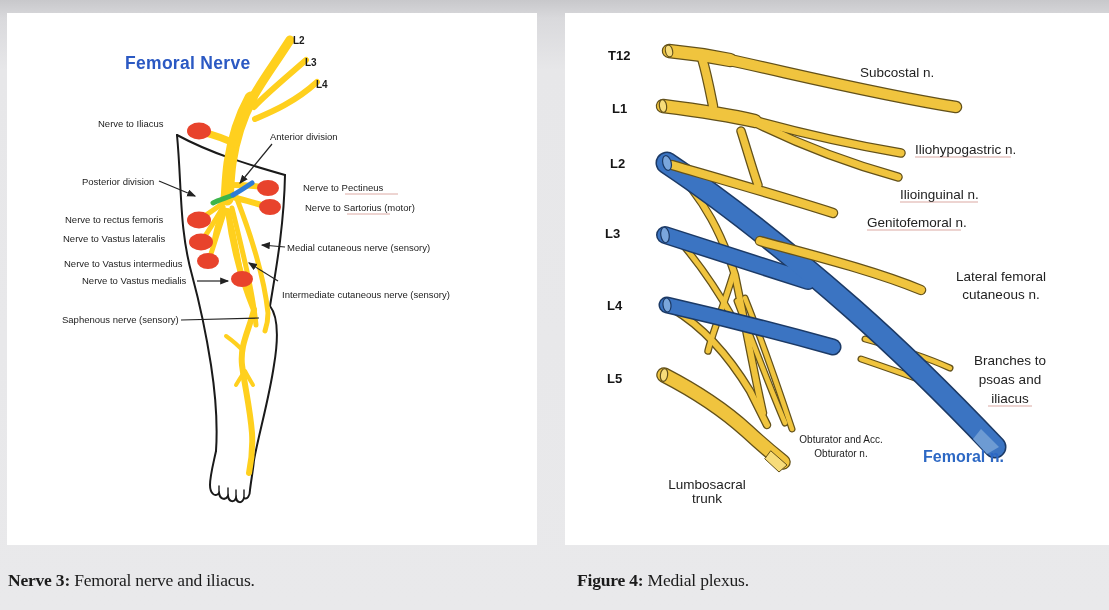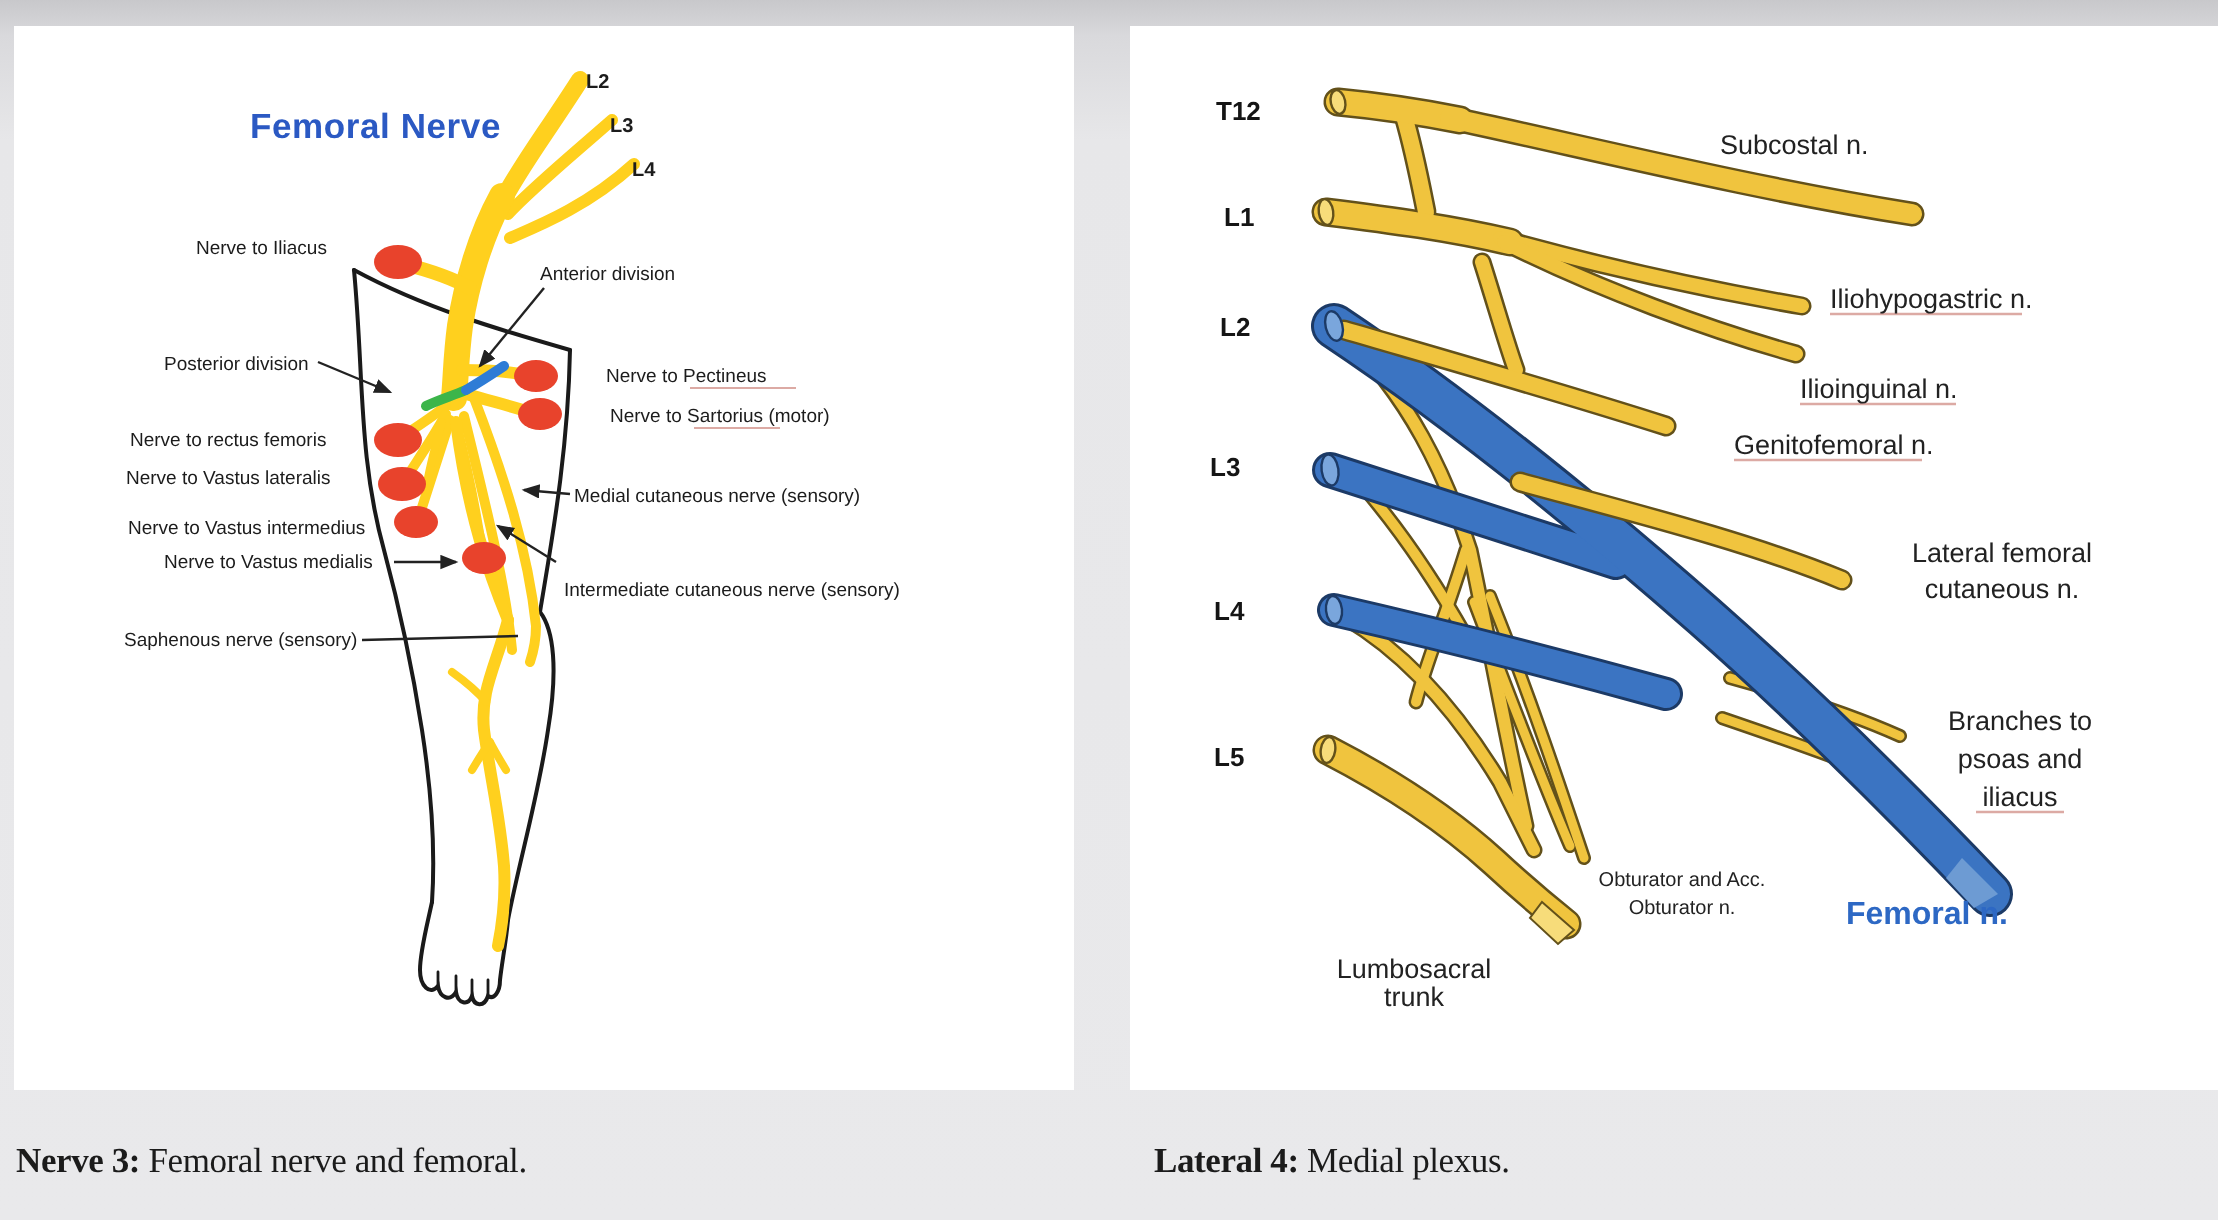--- a/index.html
+++ b/index.html
@@ -214,20 +214,20 @@
       <text class="rsmall" x="276" y="430" text-anchor="middle">Obturator and Acc.</text>
       <text class="rsmall" x="276" y="444" text-anchor="middle">Obturator n.</text>
       <text class="rfem" x="358" y="449">Femoral n.</text>
       <text class="rlbl" x="142" y="476" text-anchor="middle">Lumbosacral</text>
       <text class="rlbl" x="142" y="490" text-anchor="middle">trunk</text>
     </svg>
   </div>
 
   <div class="caption cap-left">
     <span class="cap-bold">Nerve 3:</span>
-    <span>Femoral nerve and femoral.</span>
+    <span>Femoral nerve and iliacus.</span>
   </div>
   <div class="caption cap-right">
-    <span class="cap-bold">Lateral 4:</span>
+    <span class="cap-bold">Figure 4:</span>
     <span>Medial plexus.</span>
   </div>
 
 </div>
 
 </body></html>

